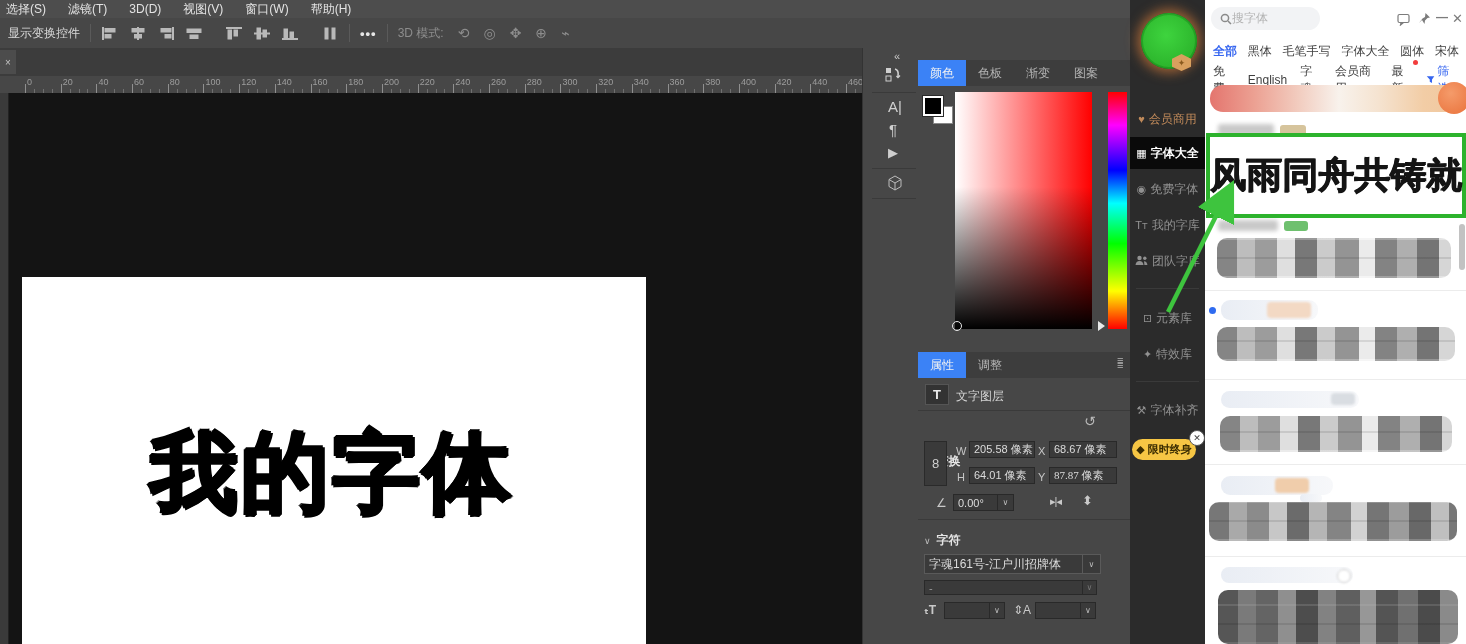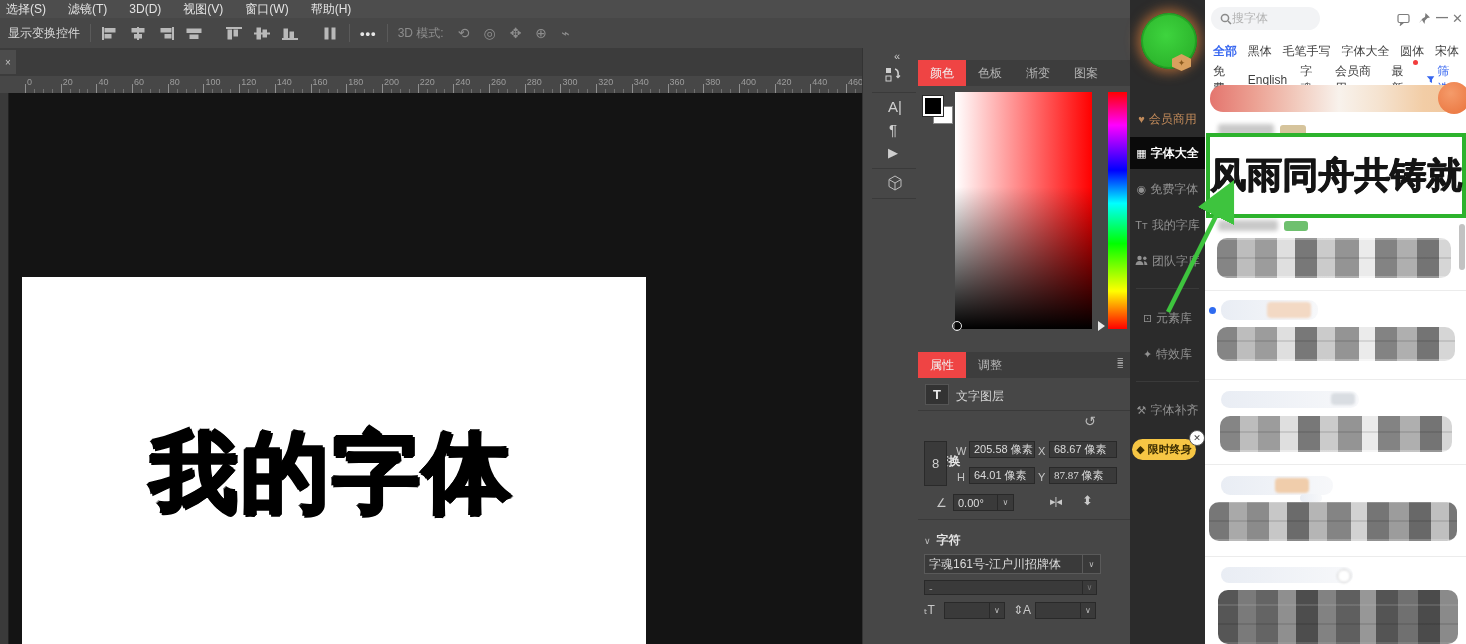--- a/index.html
+++ b/index.html
@@ -35,21 +35,21 @@
             color:#000;letter-spacing:3px;white-space:nowrap;
             text-shadow:2px 0 #000,-2px 0 #000,0 2px #000,0 -2px #000,1px 1px #000,-1px -1px #000;}
   
   .paneldock{left:862px;top:48px;width:268px;height:596px;background:#474747;border-left:1px solid #333;}
   .collapse{left:894px;top:50px;color:#c9c9c9;font-size:11px;letter-spacing:-2px;}
   .pmenu{color:#b5b5b5;font-size:11px;line-height:5px;}
   .istrip-ico{color:#cfcfcf;font-size:14px;}
   .hdiv{background:#3a3a3a;height:1px;}
   .ptabs{display:flex;gap:0;font-size:12px;height:26px;align-items:center;background:#3d3d3d;}
   .ptab{padding:0 12px;height:26px;display:flex;align-items:center;color:#b3b3b3;}
-  .ptab.active{background:#ef4444;color:#f2f2f2;}
+  .ptab.active{background:#3b82f6;color:#f2f2f2;}
   .field{background:#3a3a3a;border:1px solid #292929;color:#dcdcdc;font-size:11px;
          display:flex;align-items:center;padding:0 4px;overflow:hidden;white-space:nowrap;}
   .fieldlab{color:#c6c6c6;font-size:11px;}
   .ddbtn{background:#3a3a3a;border:1px solid #292929;color:#bdbdbd;font-size:8px;
          display:flex;align-items:center;justify-content:center;}
   .svsq{background:linear-gradient(to top,#000,rgba(0,0,0,0) 60%),linear-gradient(to right,#fff,#ff0000);}
   .hue{background:linear-gradient(to bottom,#ff0000 0%,#ff00ff 14%,#0000ff 33%,#00ffff 47%,#00ff00 64%,#ffff00 84%,#ff0000 100%);}
   .sec-title{color:#e5e5e5;font-size:12px;font-weight:bold;}
   .chev{color:#bdbdbd;font-size:9px;margin-right:6px;}
   
@@ -248,21 +248,21 @@
   <div class="abs ddbtn" style="left:997px;top:494px;width:15px;height:15px;">∨</div>
   <div class="abs" style="left:1050px;top:495px;color:#c9c9c9;font-size:11px;letter-spacing:-1px;">▸|◂</div>
   <div class="abs" style="left:1082px;top:493px;color:#c9c9c9;font-size:13px;">⬍</div>
 
   <div class="abs hdiv" style="left:918px;top:519px;width:212px;"></div>
   <div class="abs" style="left:924px;top:530px;"><span class="chev">∨</span><span class="sec-title">字符</span></div>
   <div class="abs field" style="left:924px;top:554px;width:156px;height:18px;border-color:#5a5a5a;font-size:12px;">字魂161号-江户川招牌体</div>
   <div class="abs ddbtn" style="left:1082px;top:554px;width:17px;height:18px;border-color:#5a5a5a;">∨</div>
   <div class="abs field" style="left:924px;top:580px;width:156px;height:13px;color:#9a9a9a;">-</div>
   <div class="abs ddbtn" style="left:1082px;top:580px;width:13px;height:13px;color:#777;">∨</div>
-  <div class="abs" style="left:924px;top:603px;color:#c9c9c9;font-size:12px;">ₜT</div>
+  <div class="abs" style="left:924px;top:603px;color:#c9c9c9;font-size:12px;font-weight:bold;">ₜT</div>
   <div class="abs field" style="left:944px;top:602px;width:43px;height:15px;"></div>
   <div class="abs ddbtn" style="left:989px;top:602px;width:14px;height:15px;">∨</div>
   <div class="abs" style="left:1013px;top:603px;color:#c9c9c9;font-size:12px;">⇕A</div>
   <div class="abs field" style="left:1035px;top:602px;width:43px;height:15px;"></div>
   <div class="abs ddbtn" style="left:1080px;top:602px;width:14px;height:15px;">∨</div>
 
   <div class="abs plugside"></div>
   <div class="abs logo"></div>
   <div class="abs logobadge">✦</div>
 

